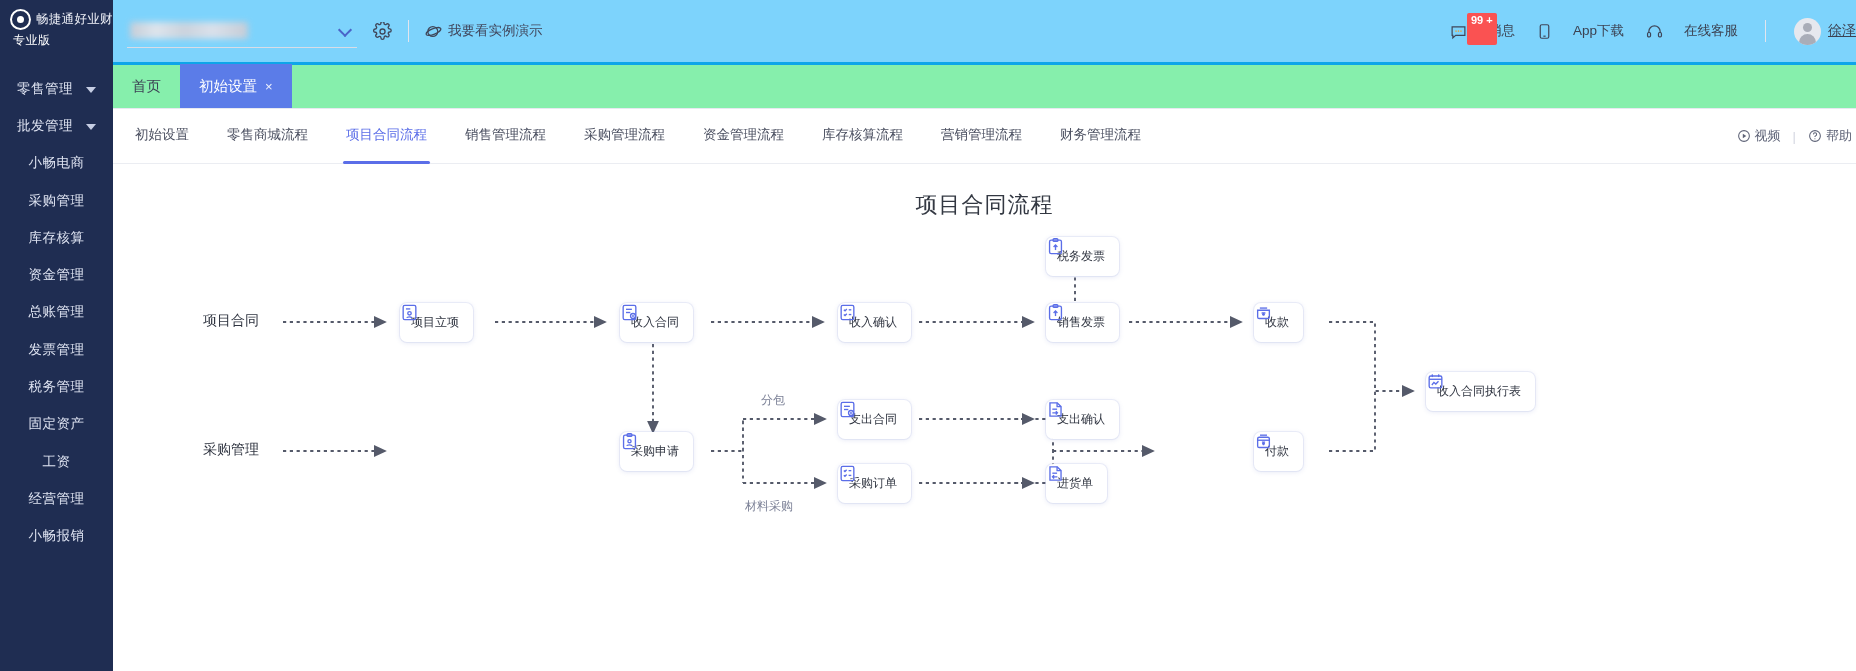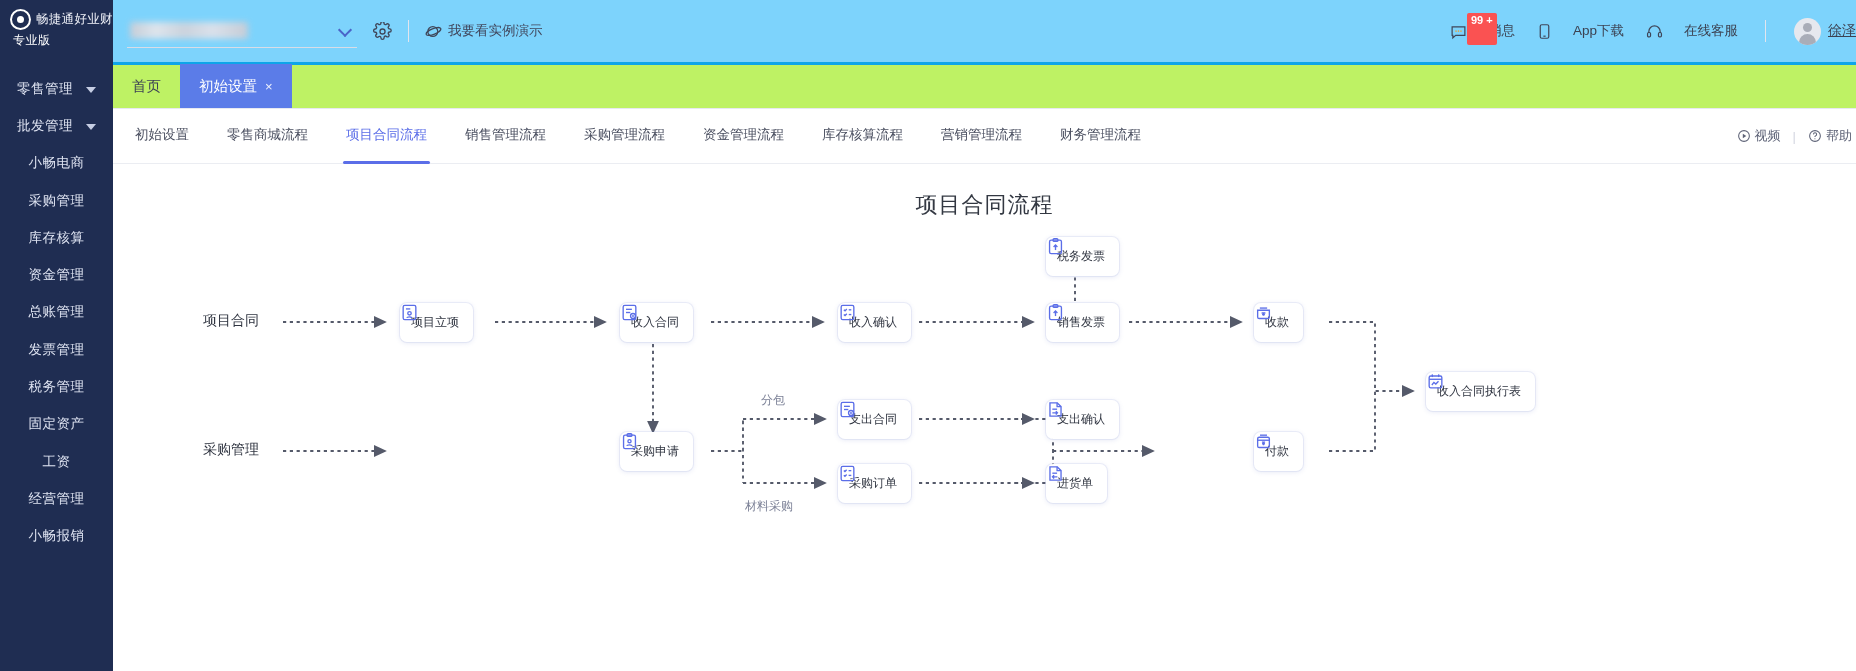--- a/index.html
+++ b/index.html
@@ -96,21 +96,21 @@
     border-radius: 50%; background: #a9adb8;
   }
   .avatar::after {
     content: ""; position: absolute; left: 5px; top: 16px; width: 17px; height: 13px;
     border-radius: 9px 9px 0 0; background: #a9adb8;
   }
   .user-name { color: #3c4252; font-size: 14px; white-space: nowrap; text-decoration: underline; }
 
   
   .tabstrip {
-    height: 44px; flex: 0 0 44px; background: #bef264;
+    height: 44px; flex: 0 0 44px; background: #86efac;
     display: flex; align-items: flex-end; padding-left: 0;
     border-bottom: 1px solid #e7e9f1;
   }
   .tab {
     height: 44px; display: flex; align-items: center; padding: 0 19px;
     font-size: 14.5px; color: #3d4355; cursor: pointer; gap: 8px;
   }
   .tab.active { background: #5b7ce8; color: #ffffff; }
   .tab-close { font-size: 13px; opacity: .9; cursor: pointer; }
 

